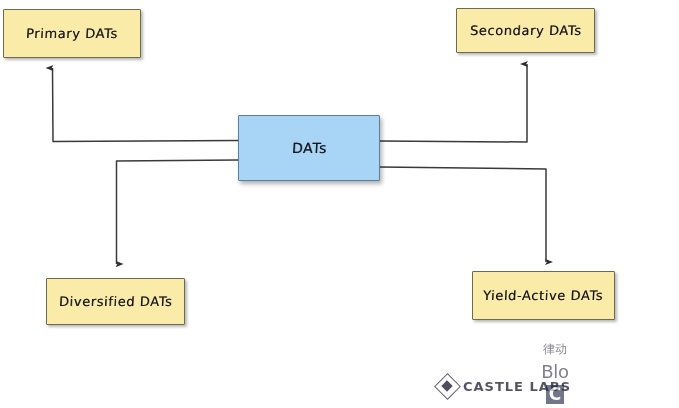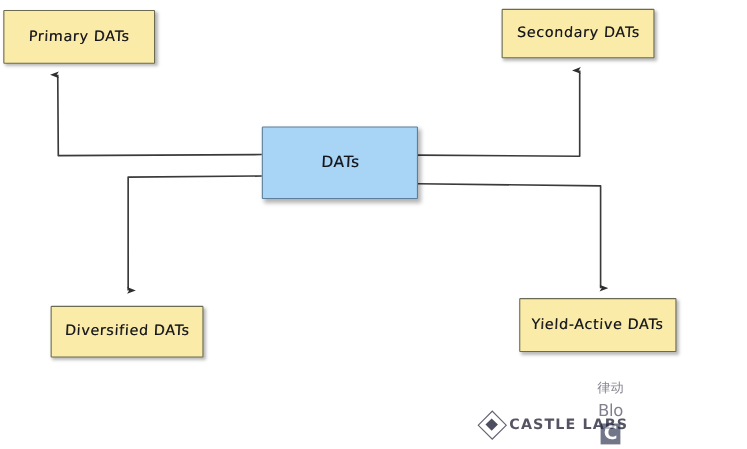--- a/index.html
+++ b/index.html
@@ -115,21 +115,21 @@
     flex-direction: column;
   }
   .wm-cn {
     font-family: "DejaVu Sans", sans-serif;
     font-size: 12px;
     color: #3a3a4e;
     white-space: nowrap;
   }
   .wm-bb-text {
     font-family: "DejaVu Sans", sans-serif;
-    font-size: 15px;
+    font-size: 18px;
     color: #32324a;
     letter-spacing: -0.3px;
     white-space: nowrap;
   }
   .wm-bb-mark {
     display: inline-block;
     background: #1c2442;
     color: #ffffff;
     font-family: "DejaVu Sans", sans-serif;
     font-size: 17px;

